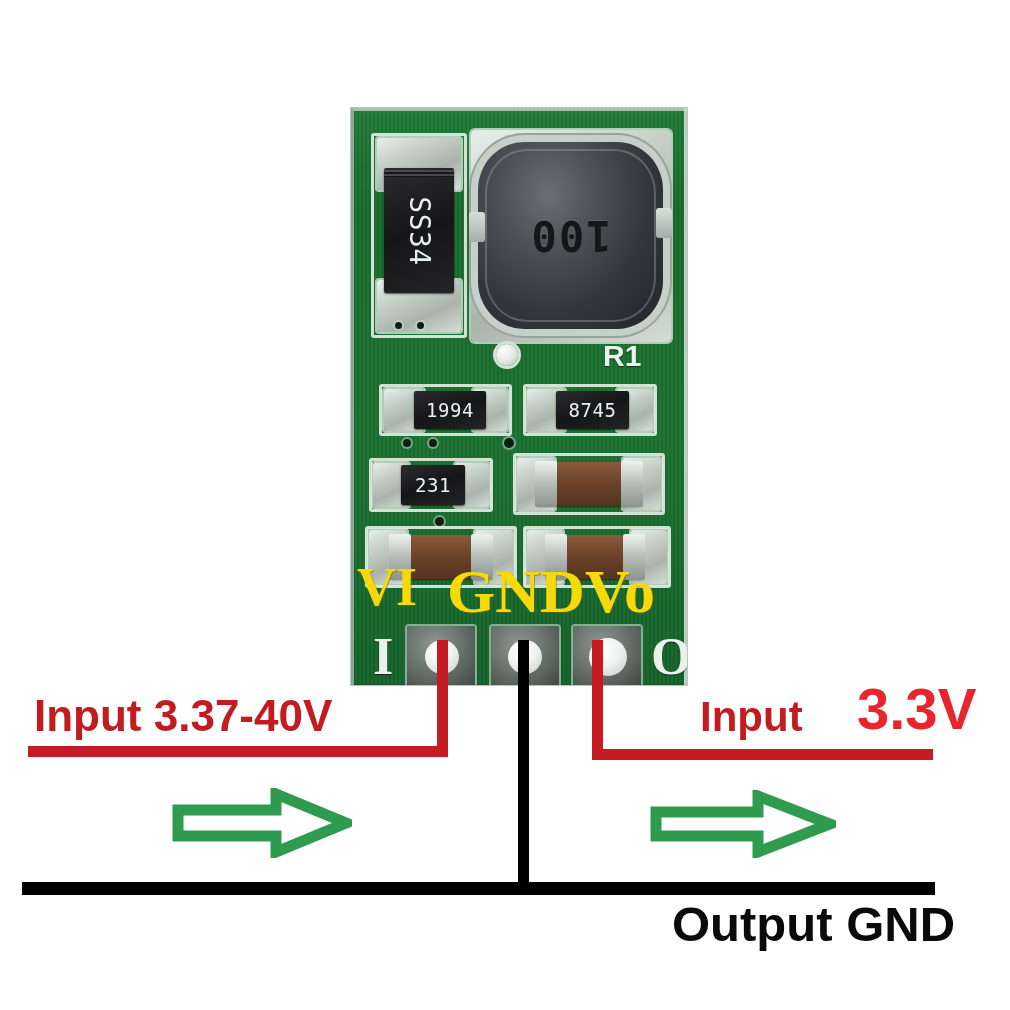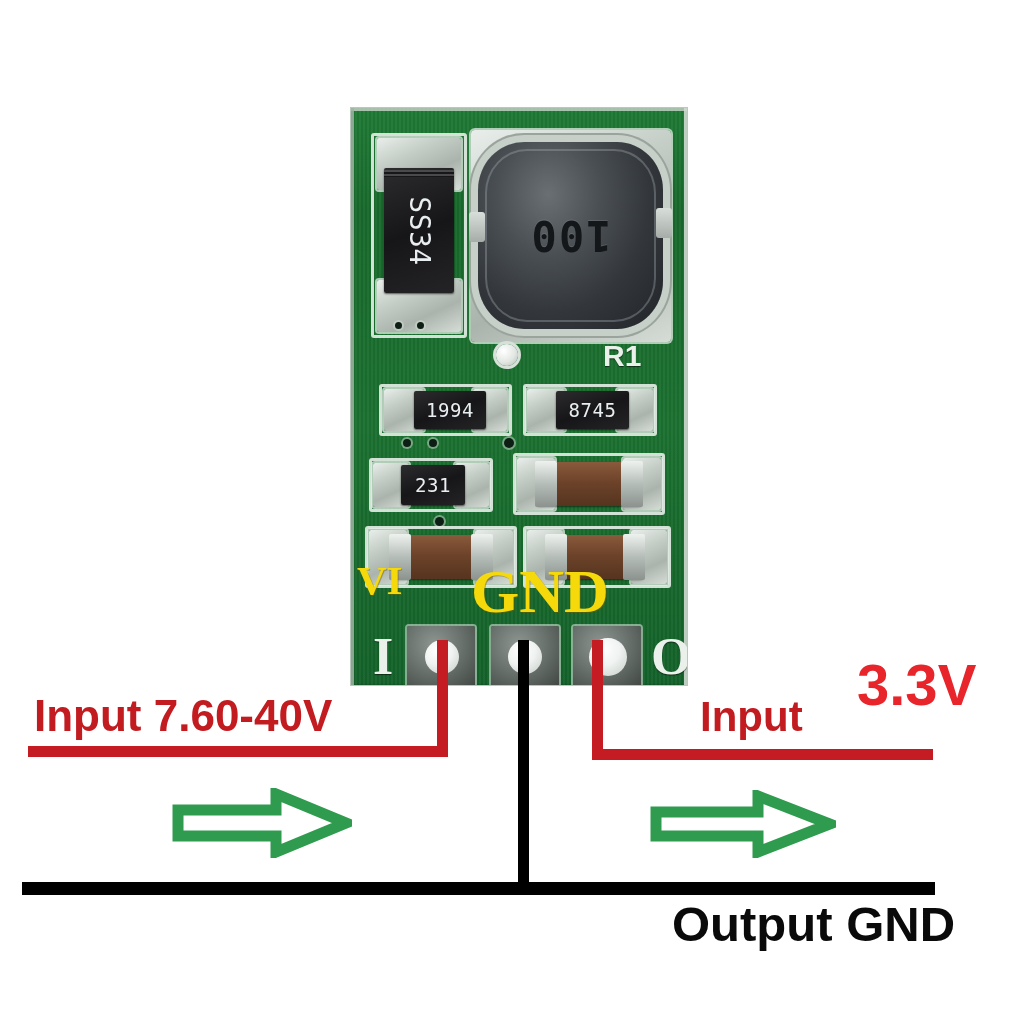--- a/index.html
+++ b/index.html
@@ -205,22 +205,23 @@
     </div>
 
     <div class="silk" style="left:172px;top:418px;width:148px;height:62px;"></div>
     <div class="pad" style="left:176px;top:422px;width:36px;height:54px;"></div>
     <div class="pad" style="left:280px;top:422px;width:36px;height:54px;"></div>
     <div class="mlcc" style="left:196px;top:427px;width:96px;height:44px;">
       <div class="mlcccap" style="left:-2px;"></div>
       <div class="mlcccap" style="right:-2px;"></div>
     </div>
 
-    <div class="yellowlbl" style="left:6px;top:452px;font-size:41px;">VI</div>
-    <div class="yellowlbl" style="left:96px;top:452px;font-size:62px;margin-left:24px;">GND</div>
+    <div class="yellowlbl" style="left:6px;top:452px;font-size:54px;">VI</div>
+    <div class="yellowlbl" style="left:96px;top:452px;font-size:62px;">GND</div>
+    <div class="yellowlbl" style="left:234px;top:452px;font-size:62px;">Vo</div>
 
     <div class="terminal" style="left:56px;top:518px;width:68px;height:62px;">
       <div class="thole" style="left:18px;top:14px;width:34px;height:34px;"></div>
     </div>
     <div class="terminal" style="left:140px;top:518px;width:68px;height:62px;">
       <div class="thole" style="left:17px;top:14px;width:34px;height:34px;"></div>
     </div>
     <div class="terminal" style="left:222px;top:518px;width:68px;height:62px;">
       <div class="thole" style="left:16px;top:12px;width:38px;height:38px;"></div>
     </div>
@@ -232,24 +233,24 @@
   <div class="wire wred" style="left:437px;top:640px;width:11px;height:117px;"></div>
   <div class="wire wred" style="left:28px;top:746px;width:420px;height:11px;"></div>
 
   <div class="wire wblk" style="left:518px;top:640px;width:11px;height:252px;"></div>
 
   <div class="wire wred" style="left:592px;top:640px;width:11px;height:120px;"></div>
   <div class="wire wred" style="left:592px;top:749px;width:341px;height:11px;"></div>
 
   <div class="wire wblk" style="left:22px;top:882px;width:913px;height:13px;"></div>
 
-  <div class="anno txt-dark-red" style="left:34px;top:694px;font-size:44px;">Input 7.60-40V</div>
+  <div class="anno txt-dark-red" style="left:34px;top:694px;font-size:44px;">Input 3.37-40V</div>
 
   <div class="anno txt-dark-red" style="left:700px;top:696px;font-size:42px;">Input</div>
-  <div class="anno txt-bright-red" style="left:857px;top:656px;font-size:58px;">3.3V</div>
+  <div class="anno txt-bright-red" style="left:857px;top:680px;font-size:58px;">3.3V</div>
 
 
   <div class="anno txt-black" style="left:672px;top:900px;font-size:49px;">Output GND</div>
 
   <svg class="arrow" style="left:172px;top:788px;" width="180" height="70" viewBox="0 0 180 70">
     <path d="M6,22 L104,22 L104,6 L174,35 L104,64 L104,48 L6,48 Z" fill="none" stroke="#2E9B4E" stroke-width="11" stroke-linejoin="miter"></path>
   </svg>
 
   <svg class="arrow" style="left:650px;top:790px;" width="186" height="68" viewBox="0 0 186 68">
     <path d="M6,22 L108,22 L108,6 L180,34 L108,62 L108,46 L6,46 Z" fill="none" stroke="#2E9B4E" stroke-width="11" stroke-linejoin="miter"></path>

